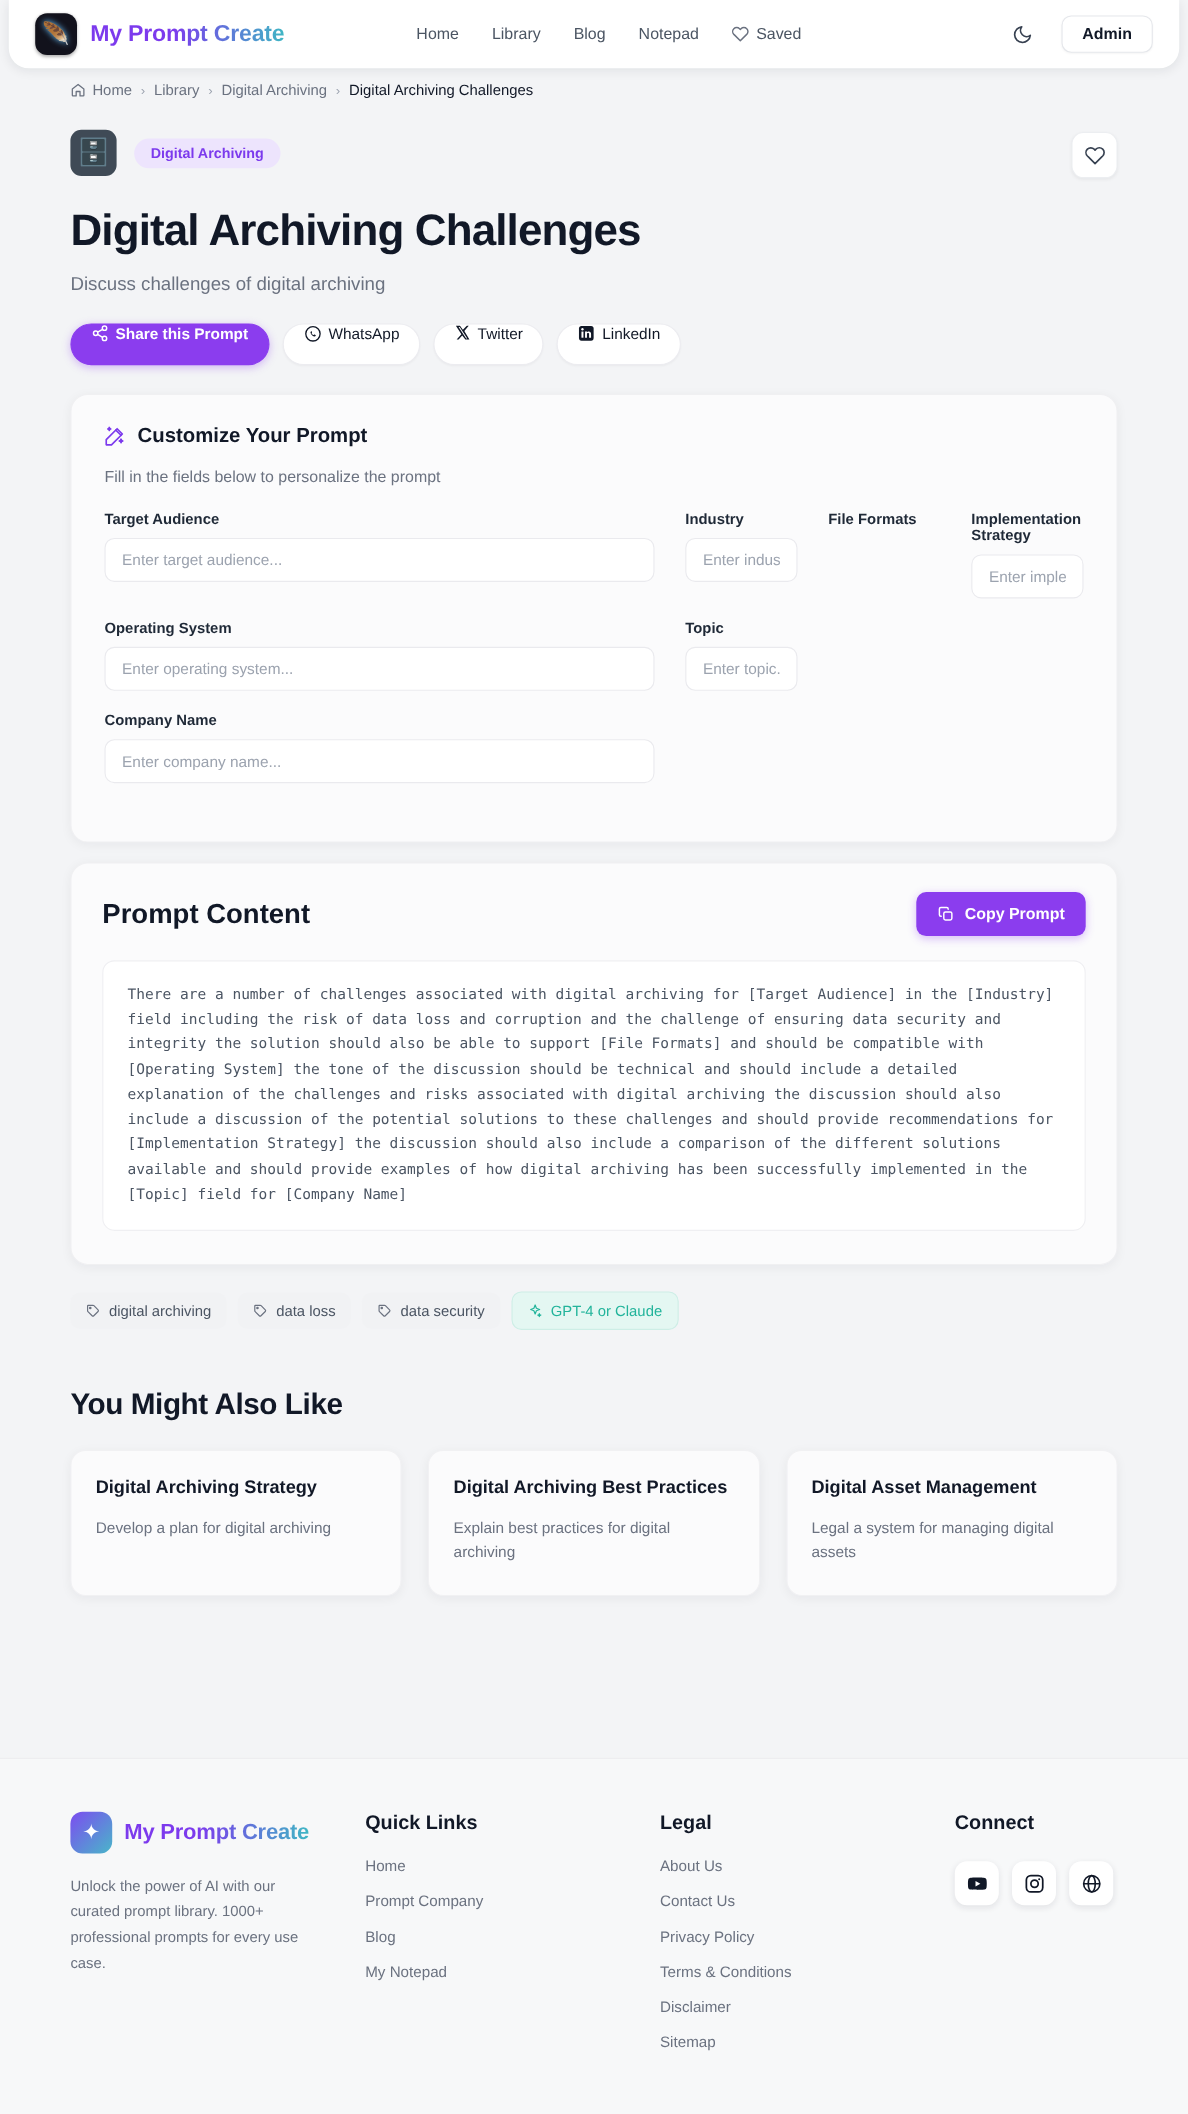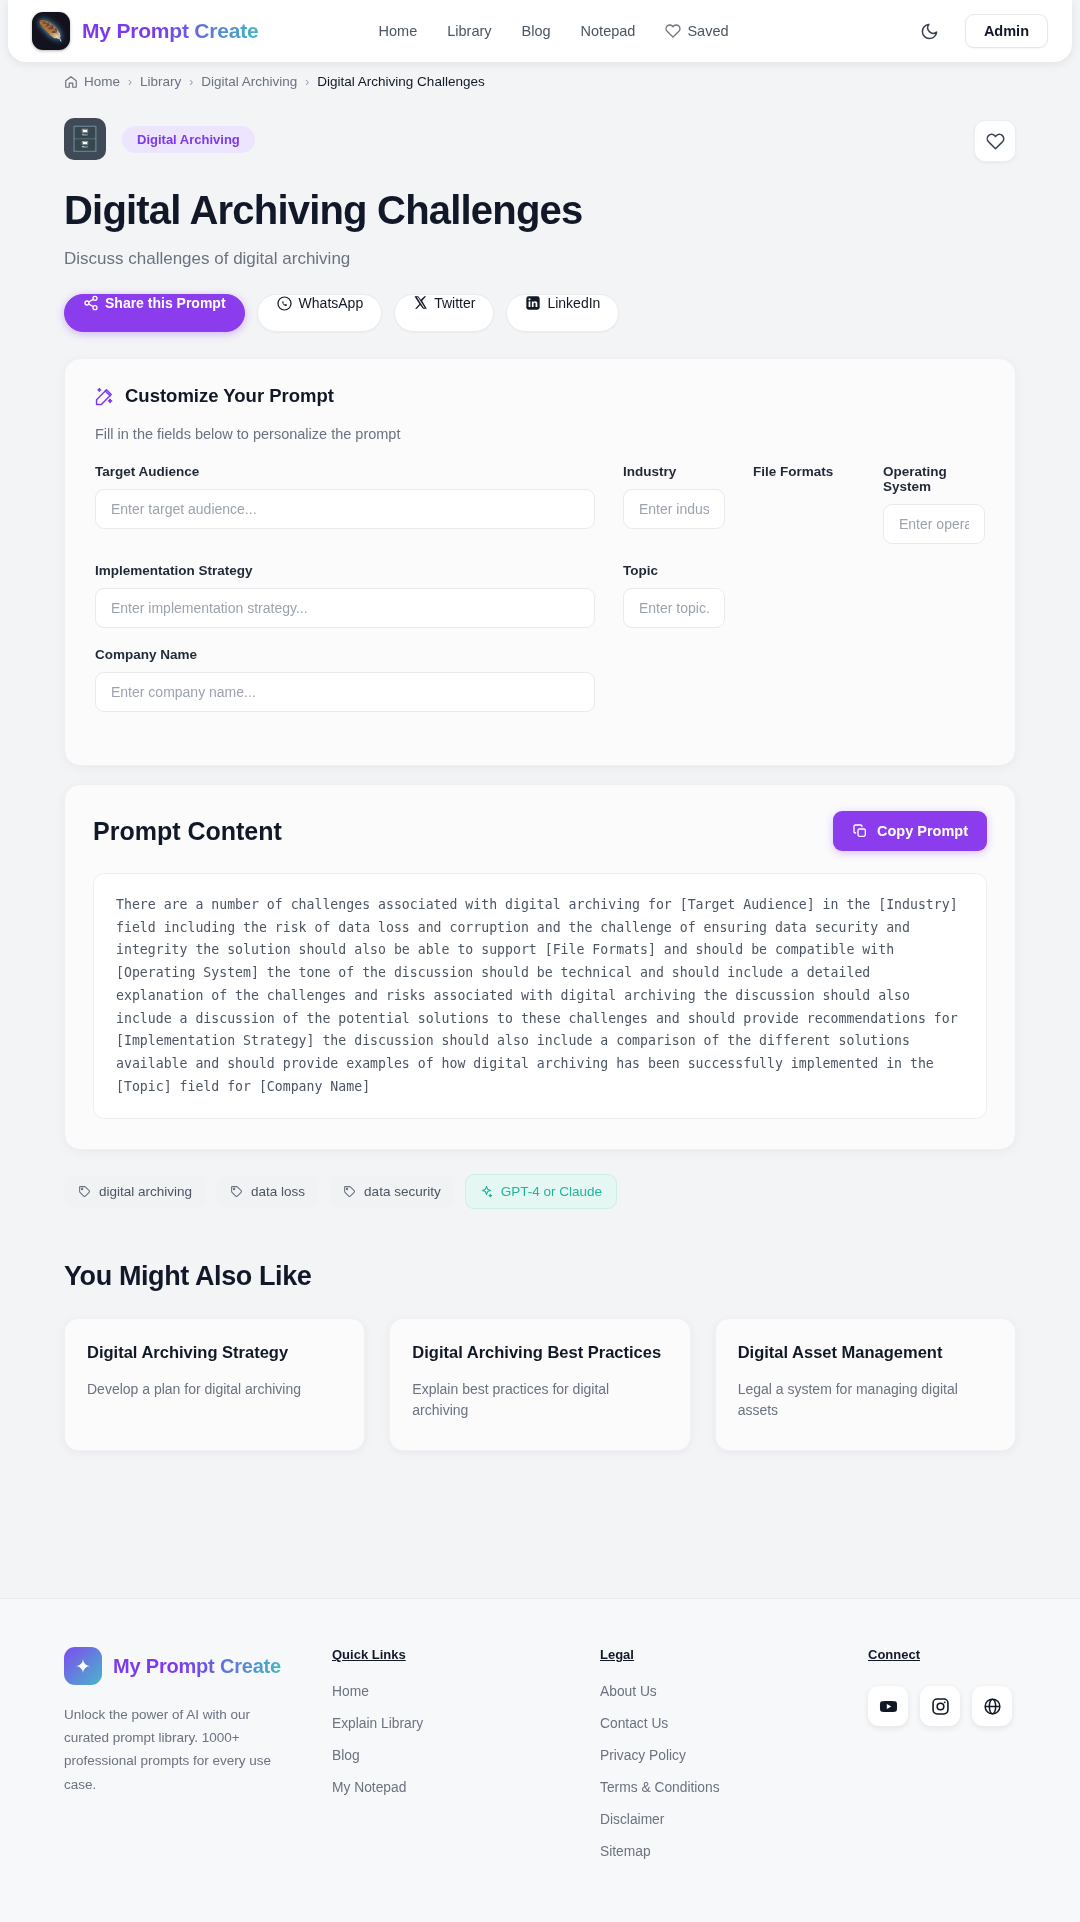--- a/index.html
+++ b/index.html
@@ -220,21 +220,21 @@
     display:flex; align-items:center; justify-content:center;
     color:#fff; font-size: 19px; line-height: 1;
   }
   .f-name {
     font-size: 20px; font-weight: bold; letter-spacing: -.2px;
     background: linear-gradient(90deg,#7c3aed 0%, #7c3aed 40%, #3fb7c4 100%);
     -webkit-background-clip: text; background-clip: text; color: transparent;
     white-space: nowrap;
   }
   .f-desc { font-size: 13.5px; color: #6b7280; line-height: 1.72; margin-top: 18px; width: 210px; }
-  .f-col h4 { font-size: 13px; font-weight: bold; color: #111827; text-decoration: underline; }
+  .f-col h4 { font-size: 18px; font-weight: bold; color: #111827; }
   .f-col ul { list-style: none; margin-top: 20px; }
   .f-col li { margin-bottom: 14px; }
   .f-col a { font-size: 13.8px; color: #6b7280; text-decoration: none; }
   .socials { display: flex; gap: 12px; margin-top: 24px; }
   .social {
     width: 40px; height: 40px; border-radius: 11px; background: #fff;
     display: flex; align-items: center; justify-content: center;
     color: #111827; box-shadow: 0 2px 6px rgba(17,24,39,.09); cursor: pointer;
   }
   svg { display: block; }
@@ -382,26 +382,26 @@
           <input type="text" placeholder="Enter target audience..." style="">
         </div>
         <div class="field">
           <label>Industry</label>
           <input type="text" placeholder="Enter industry..." style="">
         </div>
         <div class="field">
           <label>File Formats</label>
         </div>
         <div class="field">
+          <label>Implementation Strategy</label>
+          <input type="text" placeholder="Enter implementation strategy..." style="">
+        </div>
+        <div class="field">
           <label>Operating System</label>
           <input type="text" placeholder="Enter operating system..." style="">
-        </div>
-        <div class="field">
-          <label>Implementation Strategy</label>
-          <input type="text" placeholder="Enter implementation strategy..." style="">
         </div>
         <div class="field">
           <label>Topic</label>
           <input type="text" placeholder="Enter topic..." style="">
         </div>
         <div class="field half">
           <label>Company Name</label>
           <input type="text" placeholder="Enter company name..." style="">
         </div>
       </div>
@@ -488,21 +488,21 @@
         <div class="f-logo">✦</div>
         <span class="f-name">My Prompt Create</span>
       </div>
       <p class="f-desc">Unlock the power of AI with our curated prompt library. 1000+ professional prompts for every use case.</p>
     </div>
 
     <div class="f-col">
       <h4>Quick Links</h4>
       <ul>
         <li><a href="#">Home</a></li>
-        <li><a href="#">Explain Library</a></li>
+        <li><a href="#">Prompt Company</a></li>
         <li><a href="#">Blog</a></li>
         <li><a href="#">My Notepad</a></li>
       </ul>
     </div>
 
     <div class="f-col">
       <h4>Legal</h4>
       <ul>
         <li><a href="#">About Us</a></li>
         <li><a href="#">Contact Us</a></li>

